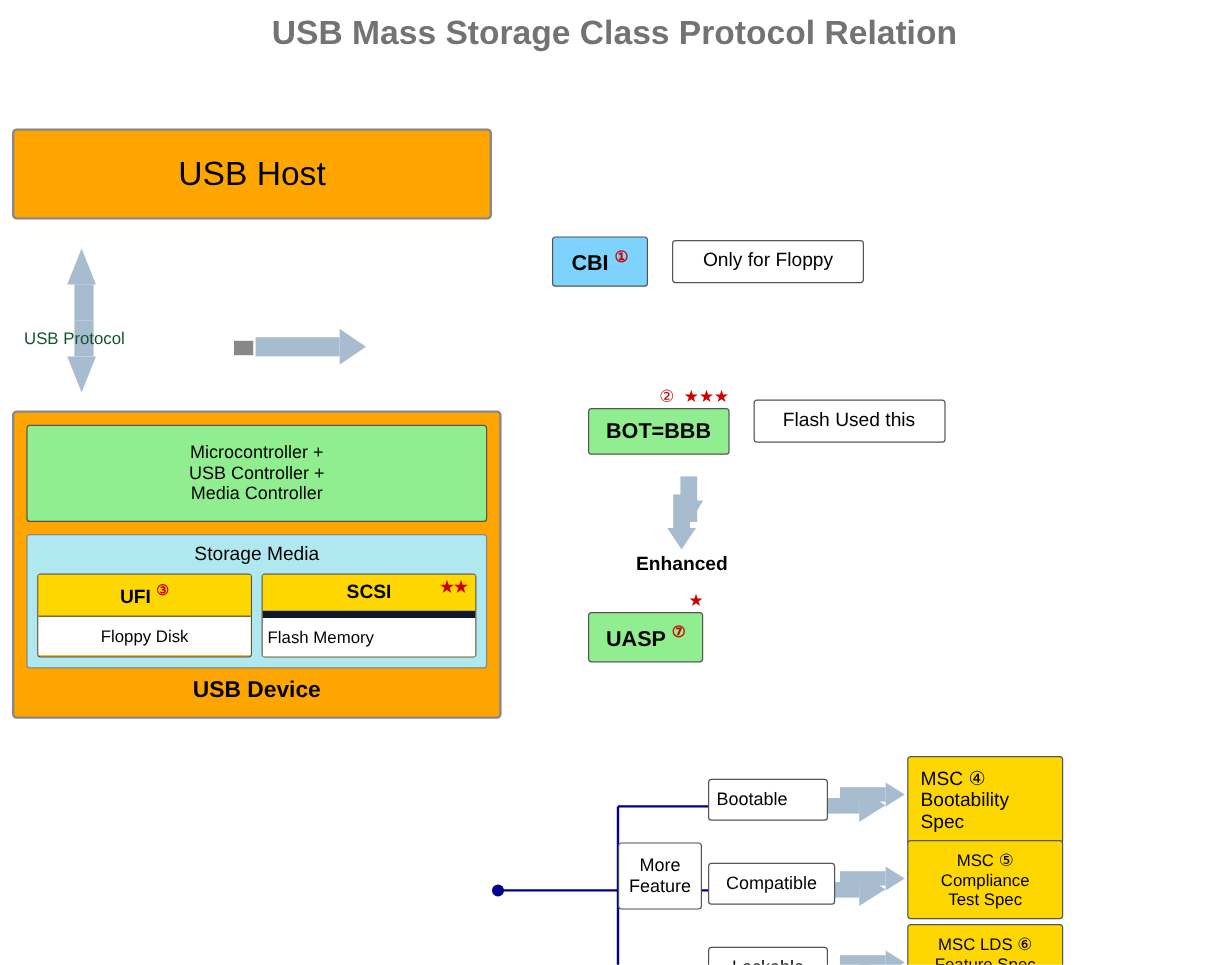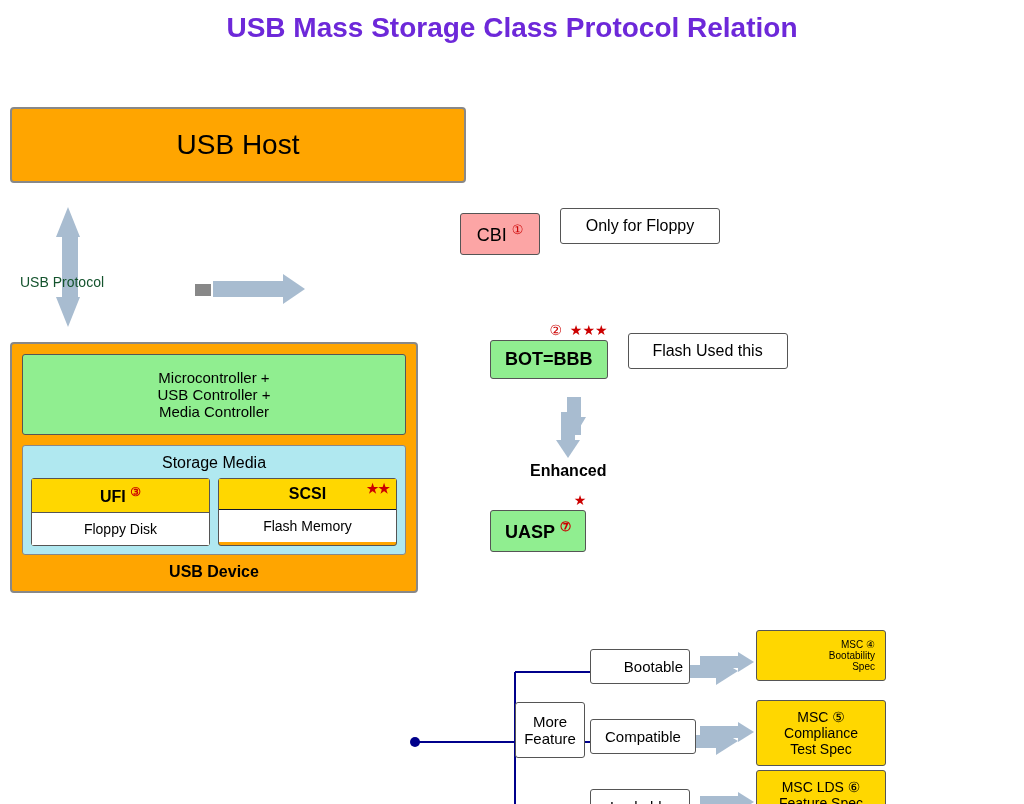--- a/index.html
+++ b/index.html
@@ -6,21 +6,21 @@
     body {
       background: #fff;
       font-family: Arial, sans-serif;
       width: 1024px;
       height: 804px;
       overflow: hidden;
       position: relative;
     }
     .page-title {
       text-align: center;
-      color: #6d28d9;
+      color: #737373;
       font-size: 28px;
       font-weight: bold;
       padding: 12px 0 8px 0;
     }
 
     
     .diagram {
       position: relative;
       width: 1024px;
       height: 760px;
@@ -71,21 +71,21 @@
     <polygon points="716,606 716,633 738,619" fill="#a8bcd0"></polygon>
 
     <rect x="680" y="683" width="36" height="13" fill="#a8bcd0"></rect>
     <polygon points="716,676 716,703 738,689" fill="#a8bcd0"></polygon>
 
     <rect x="680" y="753" width="36" height="13" fill="#a8bcd0"></rect>
     <polygon points="716,746 716,773 738,759" fill="#a8bcd0"></polygon>
 
   </svg>
 
-  <div style="position:absolute; left:10px; top:55px; width:456px; background:#FFA500; border:2px solid #888; border-radius:4px; text-align:center; font-size:28px; padding:20px 10px;">USB Host</div>
+  <div style="position:absolute; left:10px; top:55px; width:400px; background:#FFA500; border:2px solid #888; border-radius:4px; text-align:center; font-size:28px; padding:20px 10px;">USB Host</div>
 
   <div style="position:absolute; left:20px; top:222px; font-size:14px; color:#14532d;">USB Protocol</div>
 
   <div style="position:absolute; left:10px; top:290px; width:408px; background:#FFA500; border:2px solid #888; border-radius:4px; padding:10px;">
 
     <div style="background:#90EE90; border:1px solid #555; border-radius:3px; text-align:center; font-size:15px; padding:14px 10px; margin-bottom:10px; white-space:pre-line;">Microcontroller +
 USB Controller +
 Media Controller</div>
 
     <div style="background:#b0e8f0; border:1px solid #888; border-radius:3px; padding:8px;">
@@ -94,34 +94,34 @@
 
         <div style="flex:1; background:#FFA500; border:1px solid #555; border-radius:3px;">
           <div style="background:#FFD700; border-bottom:1px solid #555; text-align:center; font-size:16px; font-weight:bold; padding:6px 4px; position:relative;">
             <span>UFI</span>
             <span style="color:#cc0000; font-size:12px; vertical-align:super;">③</span>
           </div>
           <div style="background:#fff; text-align:center; font-size:14px; padding:8px 4px;">Floppy Disk</div>
         </div>
 
         <div style="flex:1; background:#FFA500; border:1px solid #555; border-radius:3px;">
-          <div style="background:#FFD700; border-bottom:1px solid #0f172a; text-align:center; font-size:16px; font-weight:bold; padding:6px 4px; position:relative;">
+          <div style="background:#FFD700; border-bottom:6px solid #0f172a; text-align:center; font-size:16px; font-weight:bold; padding:6px 4px; position:relative;">
             <span>SCSI</span>
             <span style="color:#cc0000; font-size:13px; position:absolute; top:2px; right:6px;">★★</span>
           </div>
-          <div style="background:#fff; text-align:center; font-size:14px; padding:8px 4px;">Flash Memory</div>
+          <div style="background:#fff; font-size:14px; padding:8px 4px;">Flash Memory</div>
         </div>
       </div>
     </div>
 
-    <div style="text-align:center; font-size:16px; font-weight:bold; margin-top:8px;">USB Device</div>
+    <div style="text-align:center; font-size:19px; font-weight:bold; margin-top:8px;">USB Device</div>
   </div>
 
   <div style="position:absolute; left:460px; top:145px; display:flex; align-items:center;">
-    <div style="background:#fca5a5; border:1.5px solid #555; border-radius:3px; padding:8px 14px; font-size:18px; font-weight:normal; min-width:80px; text-align:center;margin-top:16px;">
+    <div style="background:#7dd3fc; border:1.5px solid #555; border-radius:3px; padding:8px 14px; font-size:18px; font-weight:bold; min-width:80px; text-align:center;">
       <span>CBI</span>
       <span style="color:#cc0000; font-size:13px; vertical-align:super;">①</span>
     </div>
     <div style="background:#fff; border:1.5px solid #555; border-radius:3px; padding:8px 14px; font-size:16px; margin-left:20px; min-width:160px; text-align:center;">Only for Floppy</div>
   </div>
 
   <div style="position:absolute; left:490px; top:270px; display:flex; align-items:center;">
     <div style="position:relative;">
       <div style="font-size:14px; color:#cc0000; text-align:right; margin-bottom:2px;">
         <span style="color:#cc0000; margin-right:4px;">②</span>
@@ -143,21 +143,21 @@
       <div style="font-size:14px; color:#cc0000; text-align:right; margin-bottom:2px;">
         <span style="color:#cc0000;">★</span>
       </div>
       <div style="background:#90EE90; border:1.5px solid #555; border-radius:3px; padding:8px 14px; font-size:18px; font-weight:bold; min-width:90px; text-align:center;">
         <span>UASP</span>
         <span style="color:#cc0000; font-size:13px; vertical-align:super;">⑦</span>
       </div>
     </div>
   </div>
 
-  <div style="position:absolute; left:590px; top:597px; background:#fff; border:1.5px solid #555; border-radius:3px; padding:8px 6px; font-size:15px; min-width:100px; text-align:right;">Bootable</div>
+  <div style="position:absolute; left:590px; top:597px; background:#fff; border:1.5px solid #555; border-radius:3px; padding:8px 6px; font-size:15px; min-width:100px; text-align:left;">Bootable</div>
 
   <div style="position:absolute; left:590px; top:667px; background:#fff; border:1.5px solid #555; border-radius:3px; padding:8px 14px; font-size:15px; min-width:100px; text-align:center;">Compatible</div>
 
   <div style="position:absolute; left:590px; top:737px; background:#fff; border:1.5px solid #555; border-radius:3px; padding:8px 14px; font-size:15px; min-width:100px; text-align:center;">Lockable</div>
 
   <div style="position:absolute; left:515px; top:650px; background:#fff; border:1.5px solid #555; border-radius:3px; padding:10px 8px; font-size:15px; text-align:center; min-width:70px; white-space:pre-line;">More
 Feature</div>
 
   <div style="position:absolute; left:700px; top:600px; display:flex; align-items:center;">
     <div style="width:38px; height:12px; background:#a8bcd0;"></div>
@@ -167,21 +167,21 @@
   <div style="position:absolute; left:700px; top:670px; display:flex; align-items:center;">
     <div style="width:38px; height:12px; background:#a8bcd0;"></div>
     <div style="width:0;height:0;border-top:10px solid transparent;border-bottom:10px solid transparent;border-left:16px solid #a8bcd0;"></div>
   </div>
 
   <div style="position:absolute; left:700px; top:740px; display:flex; align-items:center;">
     <div style="width:38px; height:12px; background:#a8bcd0;"></div>
     <div style="width:0;height:0;border-top:10px solid transparent;border-bottom:10px solid transparent;border-left:16px solid #a8bcd0;"></div>
   </div>
 
-  <div style="position:absolute; left:756px; top:578px; background:#FFD700; border:1.5px solid #555; border-radius:3px; padding:8px 10px; font-size:10px; text-align:right; min-width:130px; white-space:pre-line;">MSC ④
+  <div style="position:absolute; left:756px; top:578px; background:#FFD700; border:1.5px solid #555; border-radius:3px; padding:8px 10px; font-size:16px; text-align:left; min-width:130px; white-space:pre-line;">MSC ④
 Bootability
 Spec</div>
 
   <div style="position:absolute; left:756px; top:648px; background:#FFD700; border:1.5px solid #555; border-radius:3px; padding:8px 10px; font-size:14px; text-align:center; min-width:130px; white-space:pre-line;">MSC ⑤
 Compliance
 Test Spec</div>
 
   <div style="position:absolute; left:756px; top:718px; background:#FFD700; border:1.5px solid #555; border-radius:3px; padding:8px 10px; font-size:14px; text-align:center; min-width:130px; white-space:pre-line;">MSC LDS ⑥
 Feature Spec</div>
 

